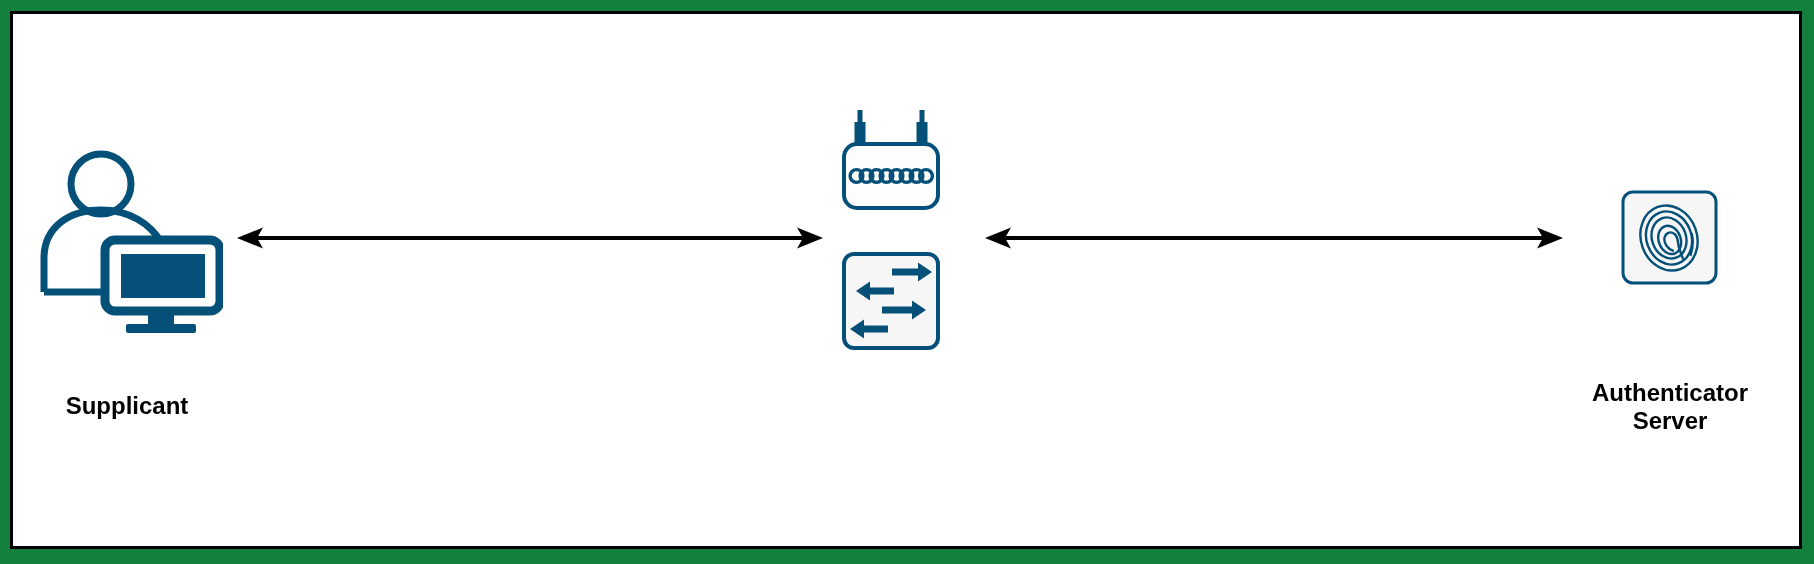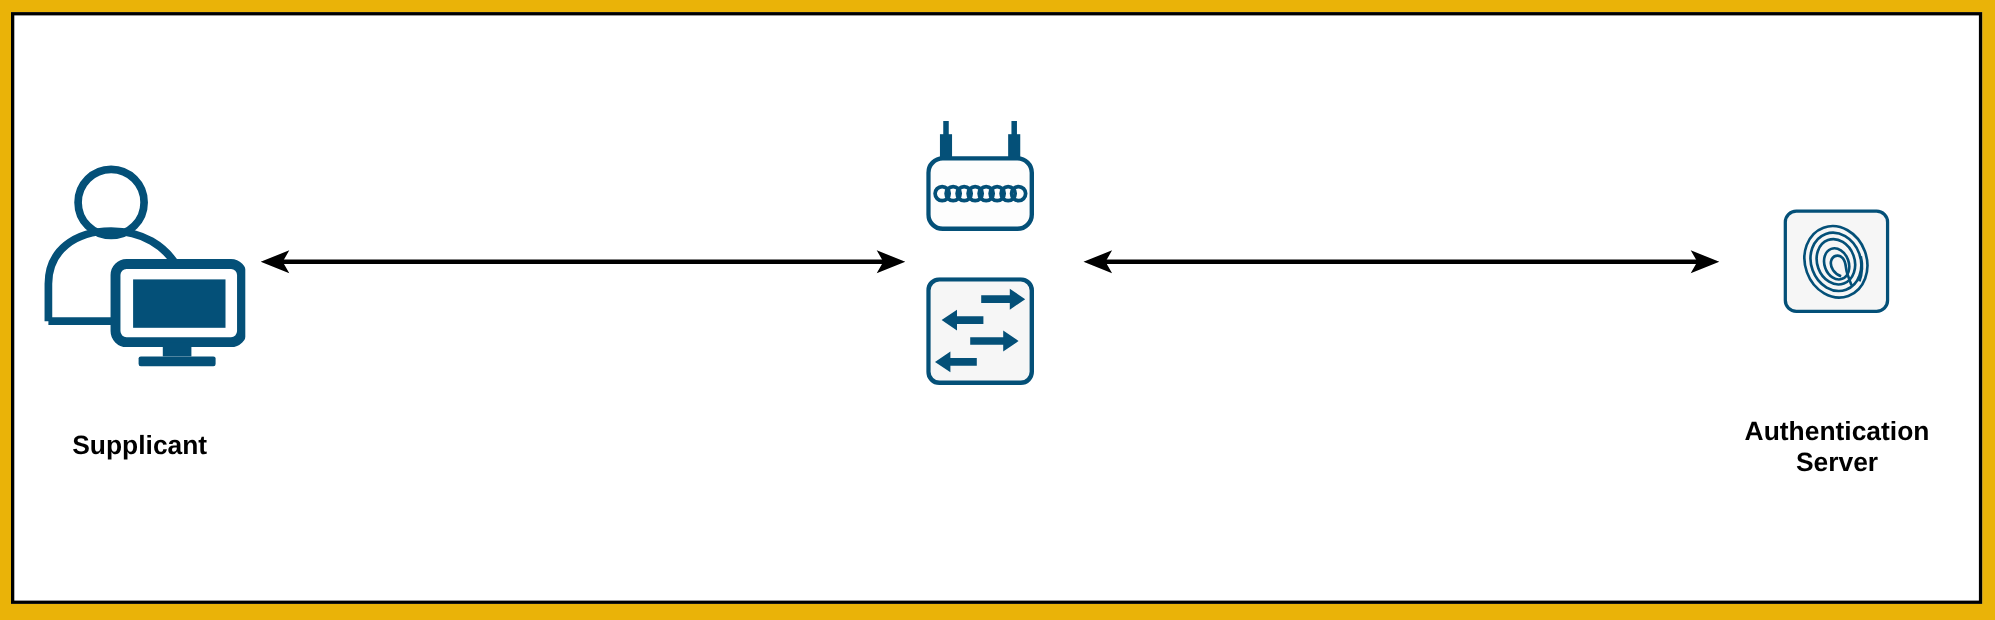--- a/index.html
+++ b/index.html
@@ -1,17 +1,17 @@
 <!DOCTYPE html>
 <html><head>
 <meta charset="utf-8">
 <style>
   html,body{margin:0;padding:0;background:#ffffff;}
   body{font-family:"Liberation Sans", sans-serif;}
-  .canvas{position:relative;width:1814px;height:564px;background:#eab308;overflow:hidden;}
+  .canvas{position:relative;width:1814px;height:564px;background:#15803d;overflow:hidden;}
   .frame{position:absolute;left:10px;top:11px;width:1786px;height:532px;border:3px solid #000;background:#ffffff;}
   .abs{position:absolute;}
   .node-label{position:absolute;font-size:24px;font-weight:bold;color:#000;text-align:center;line-height:28px;}
   .lbl-supplicant{left:27px;top:392px;width:200px;}
   .lbl-authenticator{left:767px;top:393px;width:300px;}
   .lbl-authserver{left:1570px;top:379px;width:200px;}
   svg{display:block;}
 </style>
 </head>
 <body>
@@ -91,14 +91,14 @@
       <g transform="rotate(-20 48 48)" fill="none" stroke="#045078" stroke-width="2.4">
         <ellipse cx="48" cy="48" rx="28" ry="33"></ellipse>
         <ellipse cx="48" cy="48" rx="22.5" ry="27"></ellipse>
         <ellipse cx="48" cy="48" rx="17" ry="21"></ellipse>
         <ellipse cx="48" cy="50" rx="11" ry="14.5"></ellipse>
         <path d="M48,62 C43,58 41,51 44,46 C47,41.5 53,42 55,47 C57,52 54,56 54,62 L54,73"></path>
         <path d="M62,72 C67,66 70,59 71,51"></path>
       </g>
     </svg>
   </div>
-  <div class="node-label lbl-authserver">Authentication Server</div>
+  <div class="node-label lbl-authserver">Authenticator Server</div>
 </div>
 
 </body></html>

